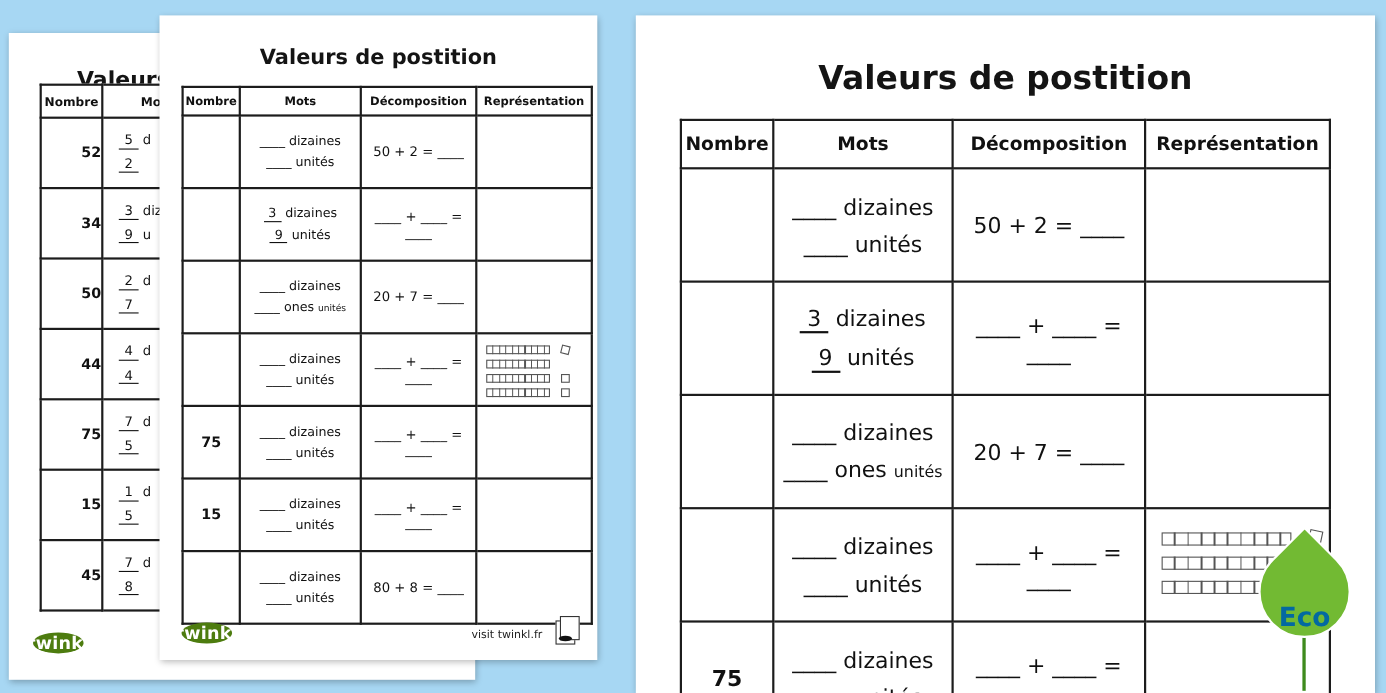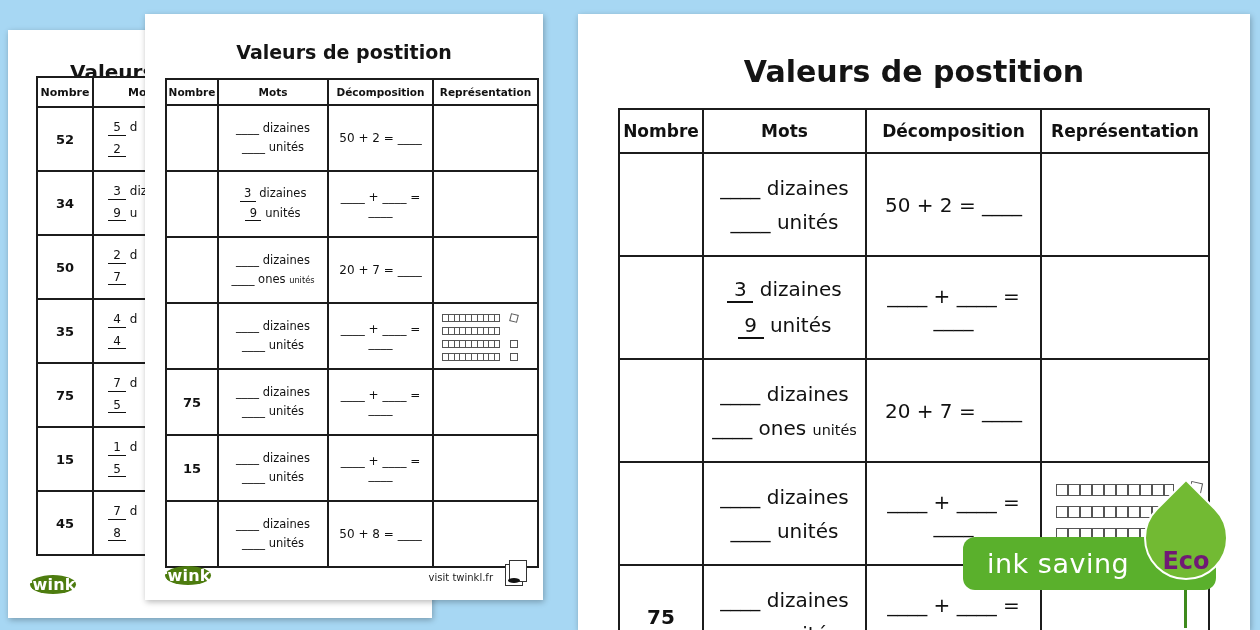--- a/index.html
+++ b/index.html
@@ -24,21 +24,21 @@
   .title-large { position:absolute; left:0; top:40px; width:100%; text-align:center; font-size:30px; }
 
   table { border-collapse:collapse; table-layout:fixed; position:absolute; background:#fff; }
   th,td { border:2px solid #1c1c1c; padding:0; vertical-align:middle; text-align:center; }
   th { font-weight:bold; }
 
   
   .tbl-back { left:28px; top:46px; }
   .tbl-back th { height:30px; font-size:11px; }
   .tbl-back .th-mots { text-align:left; padding-left:34px; }
-  .tbl-back td { height:64px; }
+  .tbl-back td { height:64px;text-align:right; }
   .tbl-back .num { font-size:13px; font-weight:bold; }
   .tbl-back .mots { text-align:left; padding-left:14px; font-size:12px; }
   .mline-b { margin:7px 0; line-height:1.1; white-space:nowrap; }
   .tbl-back .ansline { display:inline-block; min-width:18px; border-bottom:1.5px solid #111; text-align:center; }
 
   
   .tbl-front { left:20px; top:64px; }
   .tbl-front th { height:26px; font-size:10.5px; }
   .tbl-front td { height:66px; font-size:12px; }
   .tbl-front .num { font-size:13px; font-weight:bold; }
@@ -83,21 +83,21 @@
 
   
   .eco-rect { position:absolute; left:963px; top:537px; width:253px; height:53px;
               background:#5ab02c; border-radius:12px; z-index:20; display:flex; align-items:center; padding-left:24px; }
   .eco-rect span { color:#fff; font-size:27px; letter-spacing:.5px; }
   .eco-stem { position:absolute; left:1184px; top:560px; width:3px; height:68px; background:#3e8a1d; z-index:19; }
   .eco-leaf { position:absolute; left:1144px; top:496px; width:84px; height:84px;
               background:#72ba33; border:2.5px solid #fff; border-radius:0 50% 50% 50%;
               transform:rotate(45deg); z-index:21; }
   .eco-text { position:absolute; left:1150px; top:547px; width:72px; text-align:center;
-              color:#701a75; font-size:24px; font-weight:bold; z-index:22; }
+              color:#0369a1; font-size:24px; font-weight:bold; z-index:22; }
 </style>
 </head>
 <body>
 
 <div class="stage">
 
   <div class="page pg-back">
     <div class="title title-back">Valeurs de postition</div>
     <table class="tbl-back">
       <colgroup>
@@ -124,21 +124,21 @@
         </td>
       </tr>
       <tr>
         <td class="num">50</td>
         <td class="mots">
           <div class="mline-b"><span class="ansline">2</span> <span>d</span></div>
           <div class="mline-b"><span class="ansline">7</span> <span></span></div>
         </td>
       </tr>
       <tr>
-        <td class="num">35</td>
+        <td class="num">44</td>
         <td class="mots">
           <div class="mline-b"><span class="ansline">4</span> <span>d</span></div>
           <div class="mline-b"><span class="ansline">4</span> <span></span></div>
         </td>
       </tr>
       <tr>
         <td class="num">75</td>
         <td class="mots">
           <div class="mline-b"><span class="ansline">7</span> <span>d</span></div>
           <div class="mline-b"><span class="ansline">5</span> <span></span></div>
@@ -244,21 +244,21 @@
         </td>
         <td>____ + ____ = ____</td>
         <td></td>
       </tr>
       <tr>
         <td class="num"></td>
         <td>
           <div class="mline-f">____ dizaines</div>
           <div class="mline-f">____ unités</div>
         </td>
-        <td>50 + 8 = ____</td>
+        <td>80 + 8 = ____</td>
         <td></td>
       </tr>
     </tbody>
       </table>
     <div class="logo logo-front">
         <span>twinkl</span>
       </div>
     <div class="visit">visit twinkl.fr</div>
     <div class="pages-icon">
       <div class="sheet2"></div>
@@ -333,19 +333,16 @@
           <div class="mline-l">____ unités</div>
         </td>
         <td>____ + ____ = ____</td>
         <td></td>
       </tr>
     </tbody>
       </table>
   </div>
 
   <div class="eco-stem"></div>
-  <div class="eco-rect">
-    <span>ink saving</span>
-  </div>
   <div class="eco-leaf"></div>
   <div class="eco-text">Eco</div>
 
 </div>
 
 </body></html>

